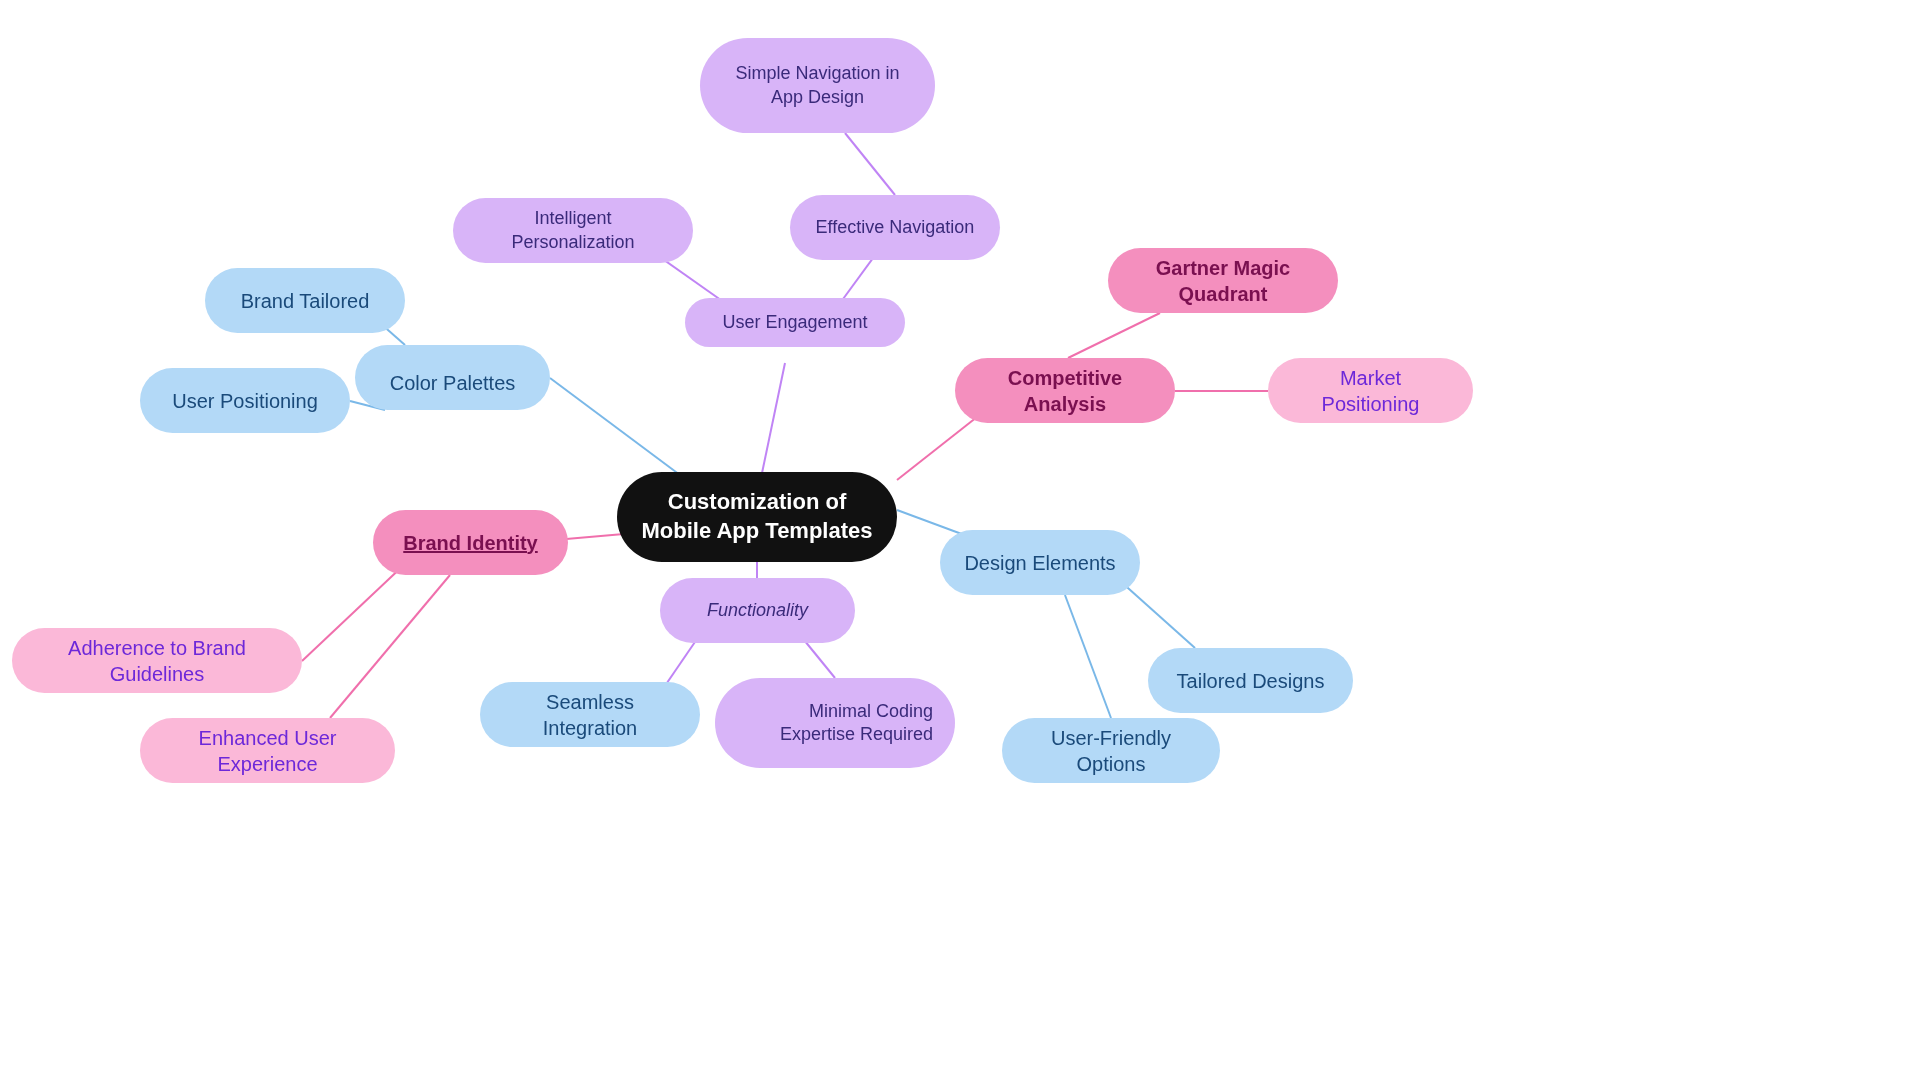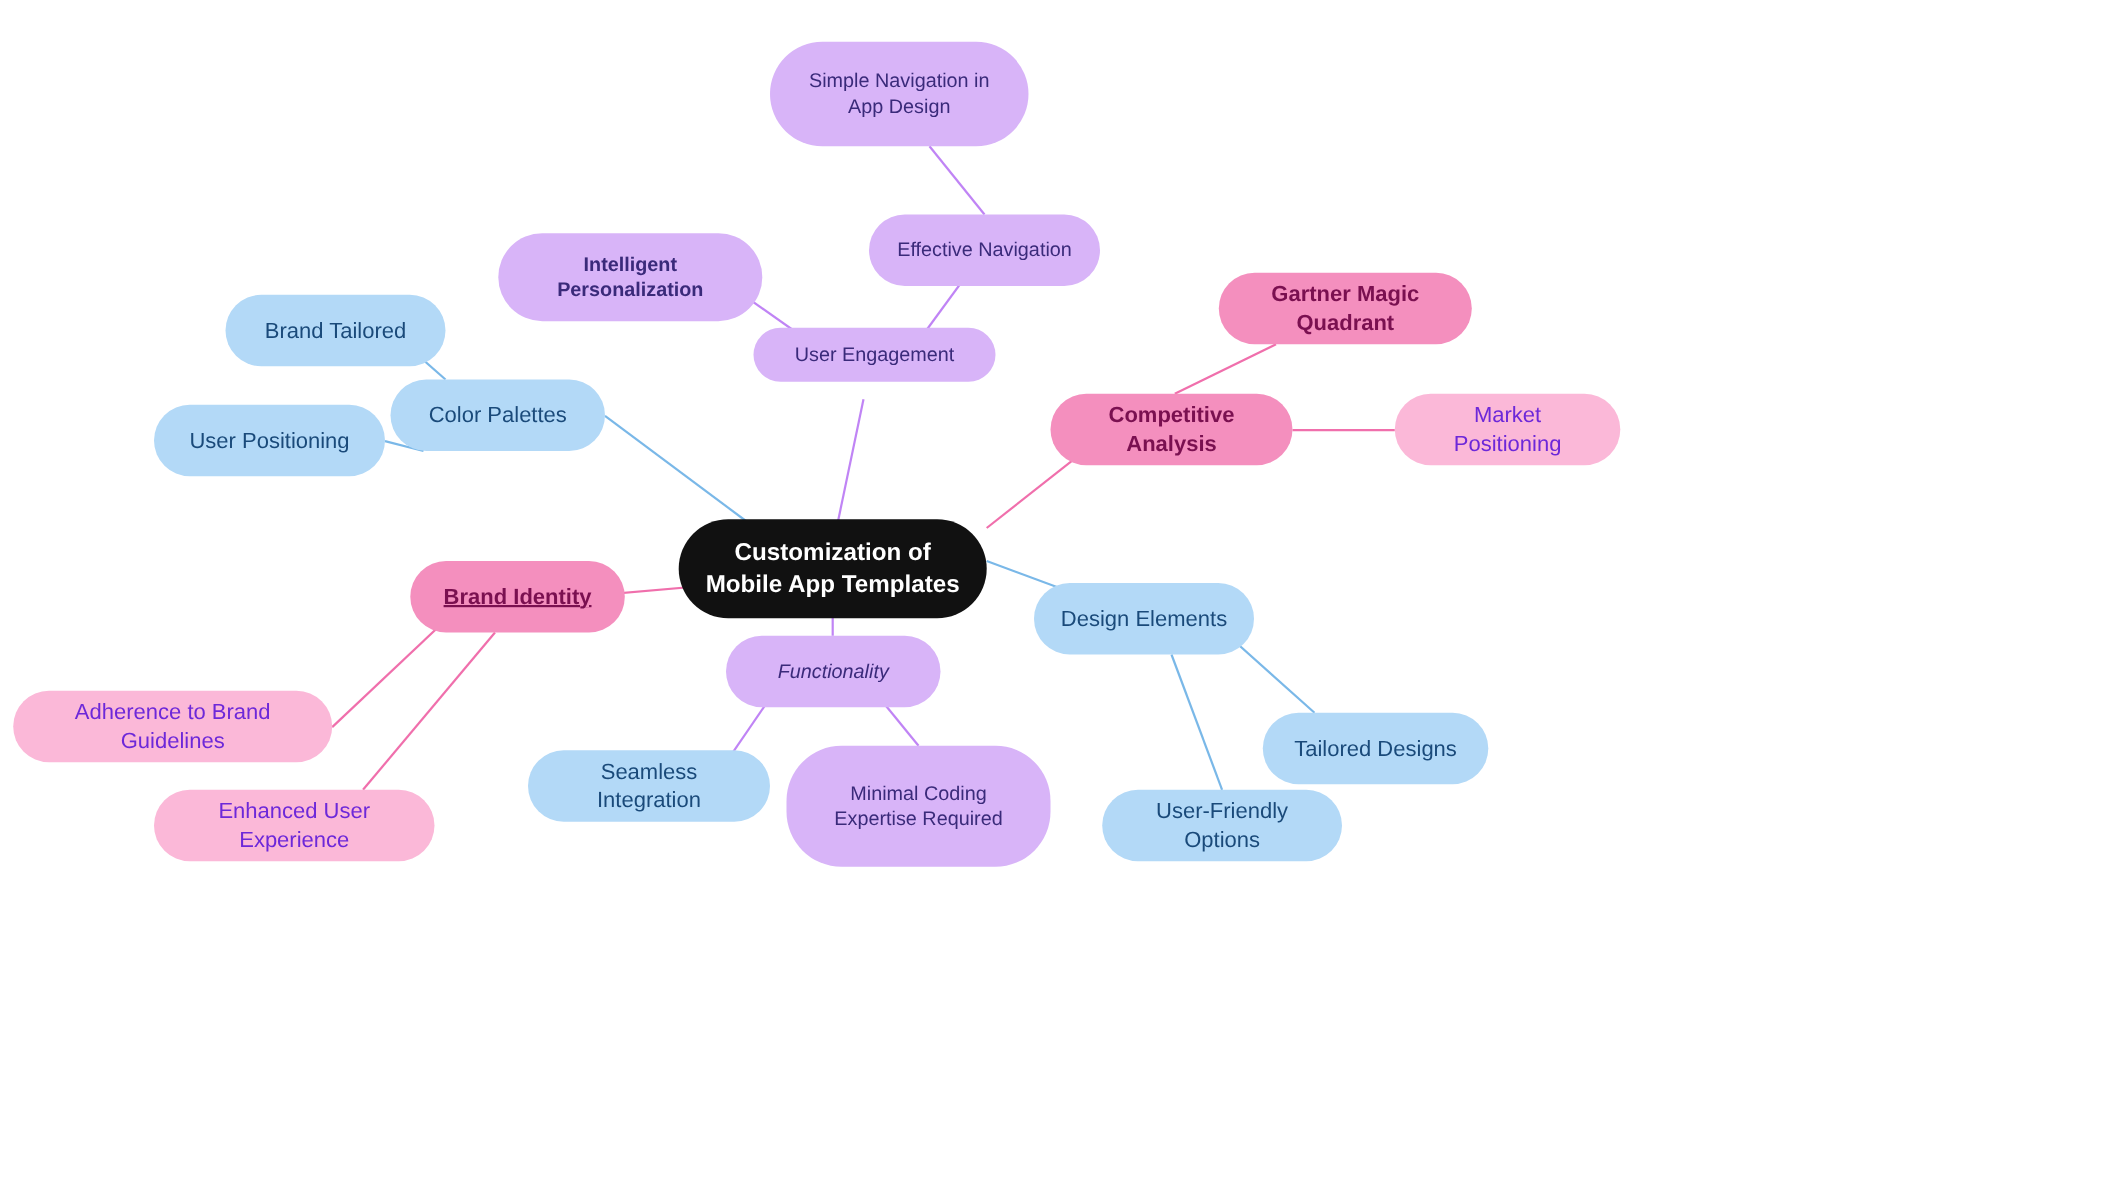--- a/index.html
+++ b/index.html
@@ -93,33 +93,33 @@
   </svg>
 
 <div class="node node-center" style="left:617px; top:452px; width:280px; height:90px;">
   <span>Customization of Mobile App Templates</span>
 </div>
 
 <div class="node node-purple" style="left:685px; top:298px; width:220px; height:49px;">
   <span>User Engagement</span>
 </div>
 
-<div class="node node-purple" style="left:453px; top:212px; width:240px; height:80px;font-weight:bold;">
+<div class="node node-purple" style="left:453px; top:198px; width:240px; height:65px;">
   <span>Intelligent Personalization</span>
 </div>
 
 <div class="node node-purple" style="left:790px; top:195px; width:210px; height:65px;">
   <span>Effective Navigation</span>
 </div>
 
 <div class="node node-purple" style="left:700px; top:38px; width:235px; height:95px;">
   <span>Simple Navigation in App Design</span>
 </div>
 
-<div class="node node-blue" style="left:355px; top:345px; width:195px; height:65px;">
+<div class="node node-blue" style="left:355px; top:345px; width:195px; height:65px;align-items:flex-end;">
   <span>Color Palettes</span>
 </div>
 
 <div class="node node-blue" style="left:205px; top:268px; width:200px; height:65px;">
   <span>Brand Tailored</span>
 </div>
 
 <div class="node node-blue" style="left:140px; top:368px; width:210px; height:65px;">
   <span>User Positioning</span>
 </div>
@@ -137,21 +137,21 @@
 </div>
 
 <div class="node node-purple" style="left:660px; top:578px; width:195px; height:65px;font-style:italic;">
   <span>Functionality</span>
 </div>
 
 <div class="node node-blue" style="left:480px; top:682px; width:220px; height:65px;">
   <span>Seamless Integration</span>
 </div>
 
-<div class="node node-purple" style="left:715px; top:678px; width:240px; height:110px;">
+<div class="node node-purple" style="left:715px; top:678px; width:240px; height:90px;text-align:right;">
   <span>Minimal Coding Expertise Required</span>
 </div>
 
 <div class="node node-pink" style="left:955px; top:358px; width:220px; height:65px;">
   <span>Competitive Analysis</span>
 </div>
 
 <div class="node node-pink" style="left:1108px; top:248px; width:230px; height:65px;">
   <span>Gartner Magic Quadrant</span>
 </div>

